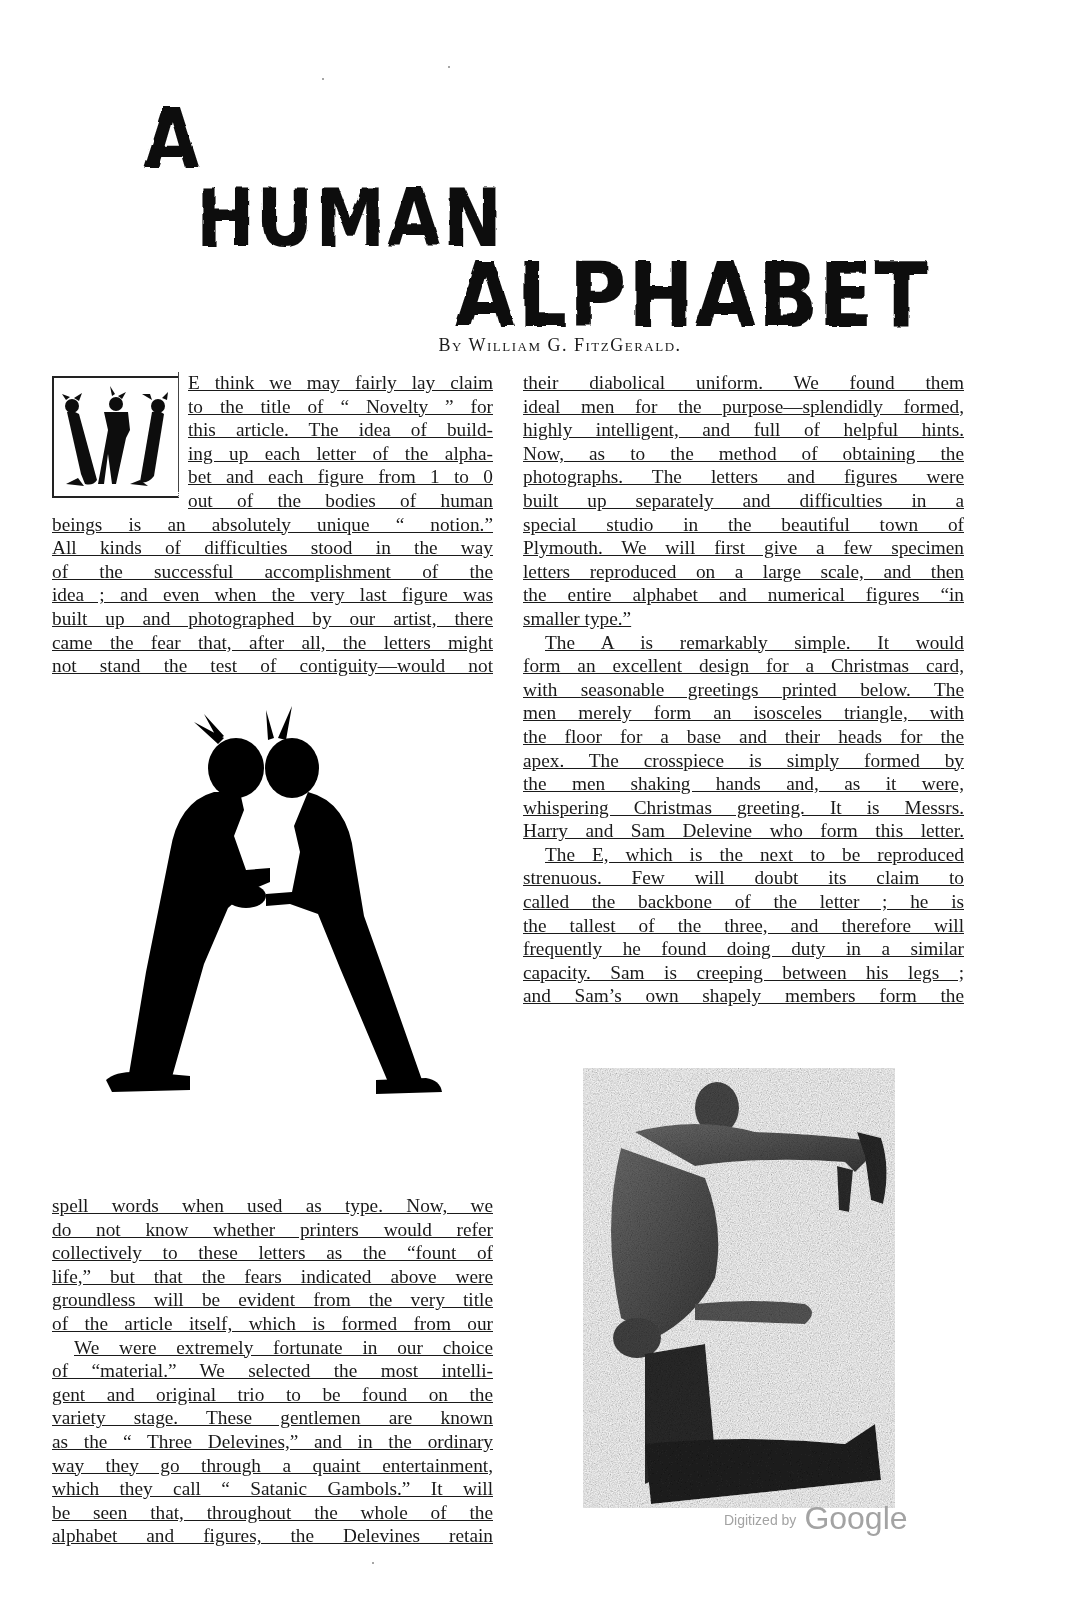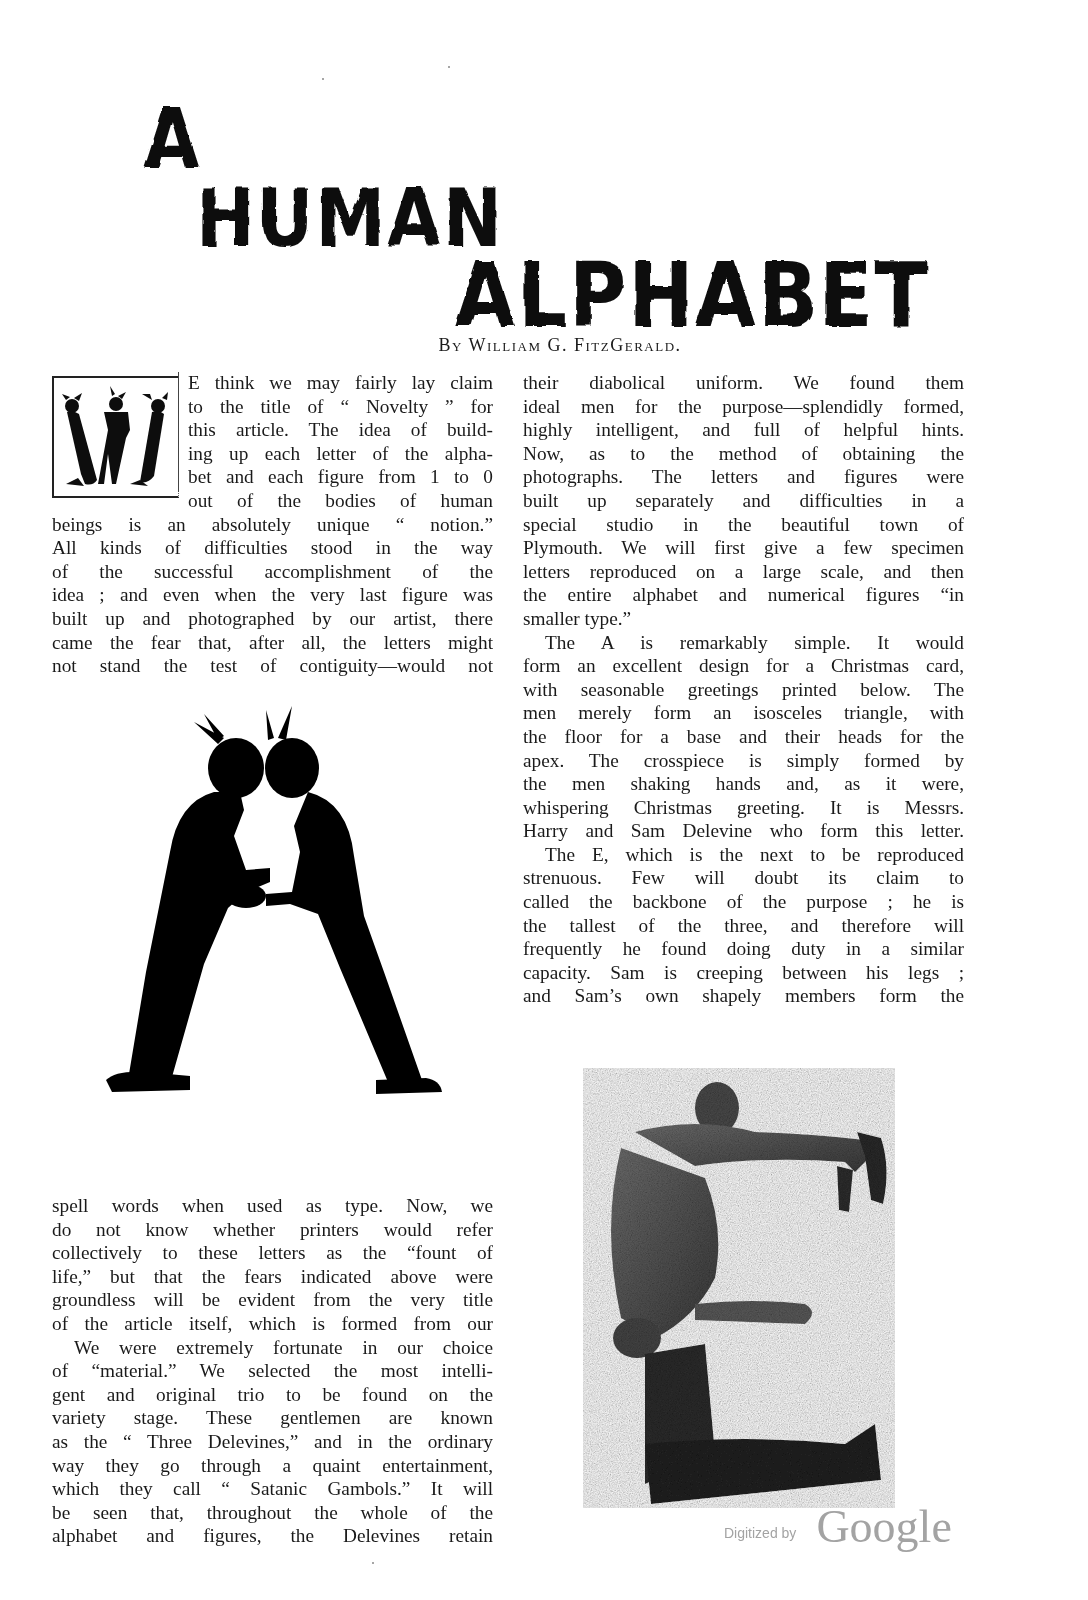--- a/index.html
+++ b/index.html
@@ -23,21 +23,21 @@
   #byline {
     position: absolute; left: 16px; width: 1088px; top: 335px;
     text-align: center; font-size: 18px; letter-spacing: 1.5px;
     font-variant: small-caps;
   }
 
   .col {
     position: absolute; font-size: 19.3px; line-height: 23.6px;
     text-align: justify; hyphens: manual;
   }
-  .line { display: block; text-align: justify; text-align-last: justify; white-space: nowrap; }
+  .line { display: block; text-align: justify; text-align-last: justify; white-space: nowrap; text-decoration: underline; }
   .line.last { text-align-last: left; }
 
   #col-left-top { left: 52px; top: 371px; width: 441px; }
   #col-left-bottom { left: 52px; top: 1194px; width: 441px; }
   #col-right { left: 523px; top: 371px; width: 441px; }
 
   .dropcap-box {
     position: absolute; left: 52px; top: 376px; width: 124px; height: 118px;
     border-left: 2px solid #222; border-top: 2px solid #222; border-bottom: 2px solid #222;
     border-right: 1px dotted #666;
@@ -46,22 +46,22 @@
   .dropcap-wall { position:absolute; left:178px; top:372px; width:1px; height:120px; background:#444; }
   .first-lines .line { padding-left: 136px; }
 
   .figure-a { position: absolute; left: 96px; top: 700px; width: 360px; height: 400px; }
   .figure-e { position: absolute; left: 575px; top: 1068px; width: 320px; height: 440px; }
 
   #watermark {
     position: absolute; left: 724px; top: 1500px; color: #a3a3a3;
     font-family: "Liberation Sans", sans-serif;
   }
-  #watermark .small { font-size: 14px; vertical-align: 4px; margin-right: 20px; }
-  #watermark .big { font-family: Liberation Serif, serif; font-size: 46px; }
+  #watermark .small { font-size: 14px; vertical-align: 4px; margin-right: 8px; }
+  #watermark .big { font-family: Liberation Sans, sans-serif; font-size: 32px; }
   .speck { position: absolute; width: 2px; height: 2px; background: #888; border-radius: 1px; }
 </style>
 </head>
 <body>
 
 <svg width="0" height="0" style="position:absolute">
   <defs>
     <filter id="rough">
       <feTurbulence type="fractalNoise" baseFrequency="0.08" numOctaves="2" result="n"></feTurbulence>
       <feDisplacementMap in="SourceGraphic" in2="n" scale="4"></feDisplacementMap>
@@ -181,21 +181,21 @@
     <span class="line">men merely form an isosceles triangle, with</span>
     <span class="line">the floor for a base and their heads for the</span>
     <span class="line">apex. The crosspiece is simply formed by</span>
     <span class="line">the men shaking hands and, as it were,</span>
     <span class="line">whispering Christmas greeting. It is Messrs.</span>
     <span class="line">Harry and Sam Delevine who form this letter.</span>
   </div>
   <div>
     <span class="line" style="padding-left:22px">The E, which is the next to be reproduced</span>
     <span class="line">strenuous. Few will doubt its claim to</span>
-    <span class="line">called the backbone of the purpose ; he is</span>
+    <span class="line">called the backbone of the letter ; he is</span>
     <span class="line">the tallest of the three, and therefore will</span>
     <span class="line">frequently he found doing duty in a similar</span>
     <span class="line">capacity. Sam is creeping between his legs ;</span>
     <span class="line">and Sam’s own shapely members form the</span>
   </div>
 </div>
 
 <div class="figure-e">
   <svg width="320" height="440" viewBox="0 0 320 440">
     <defs>

